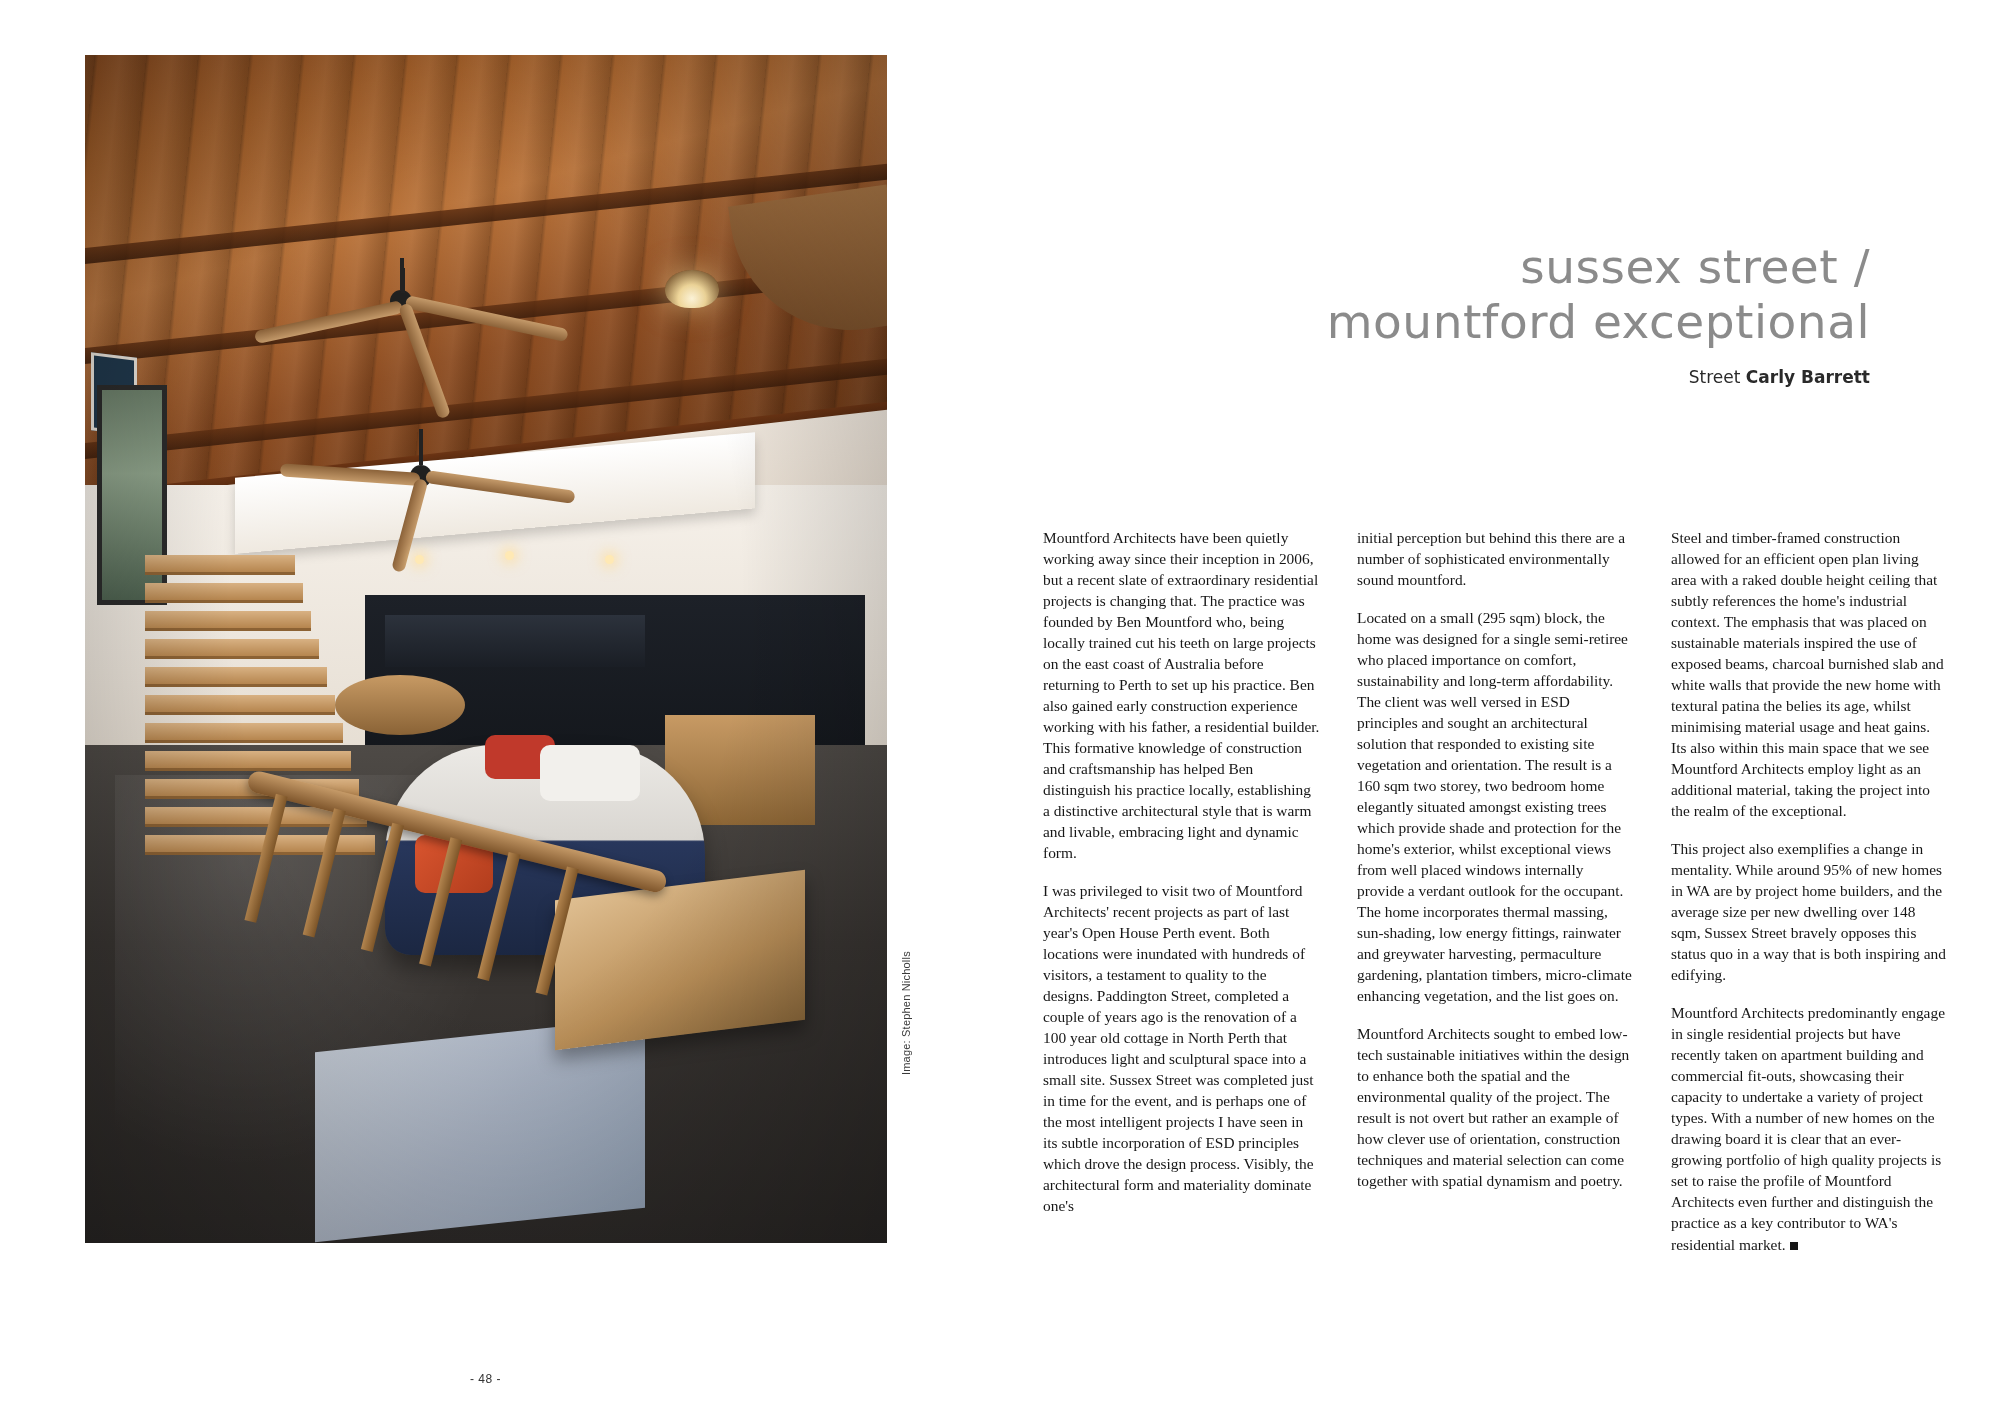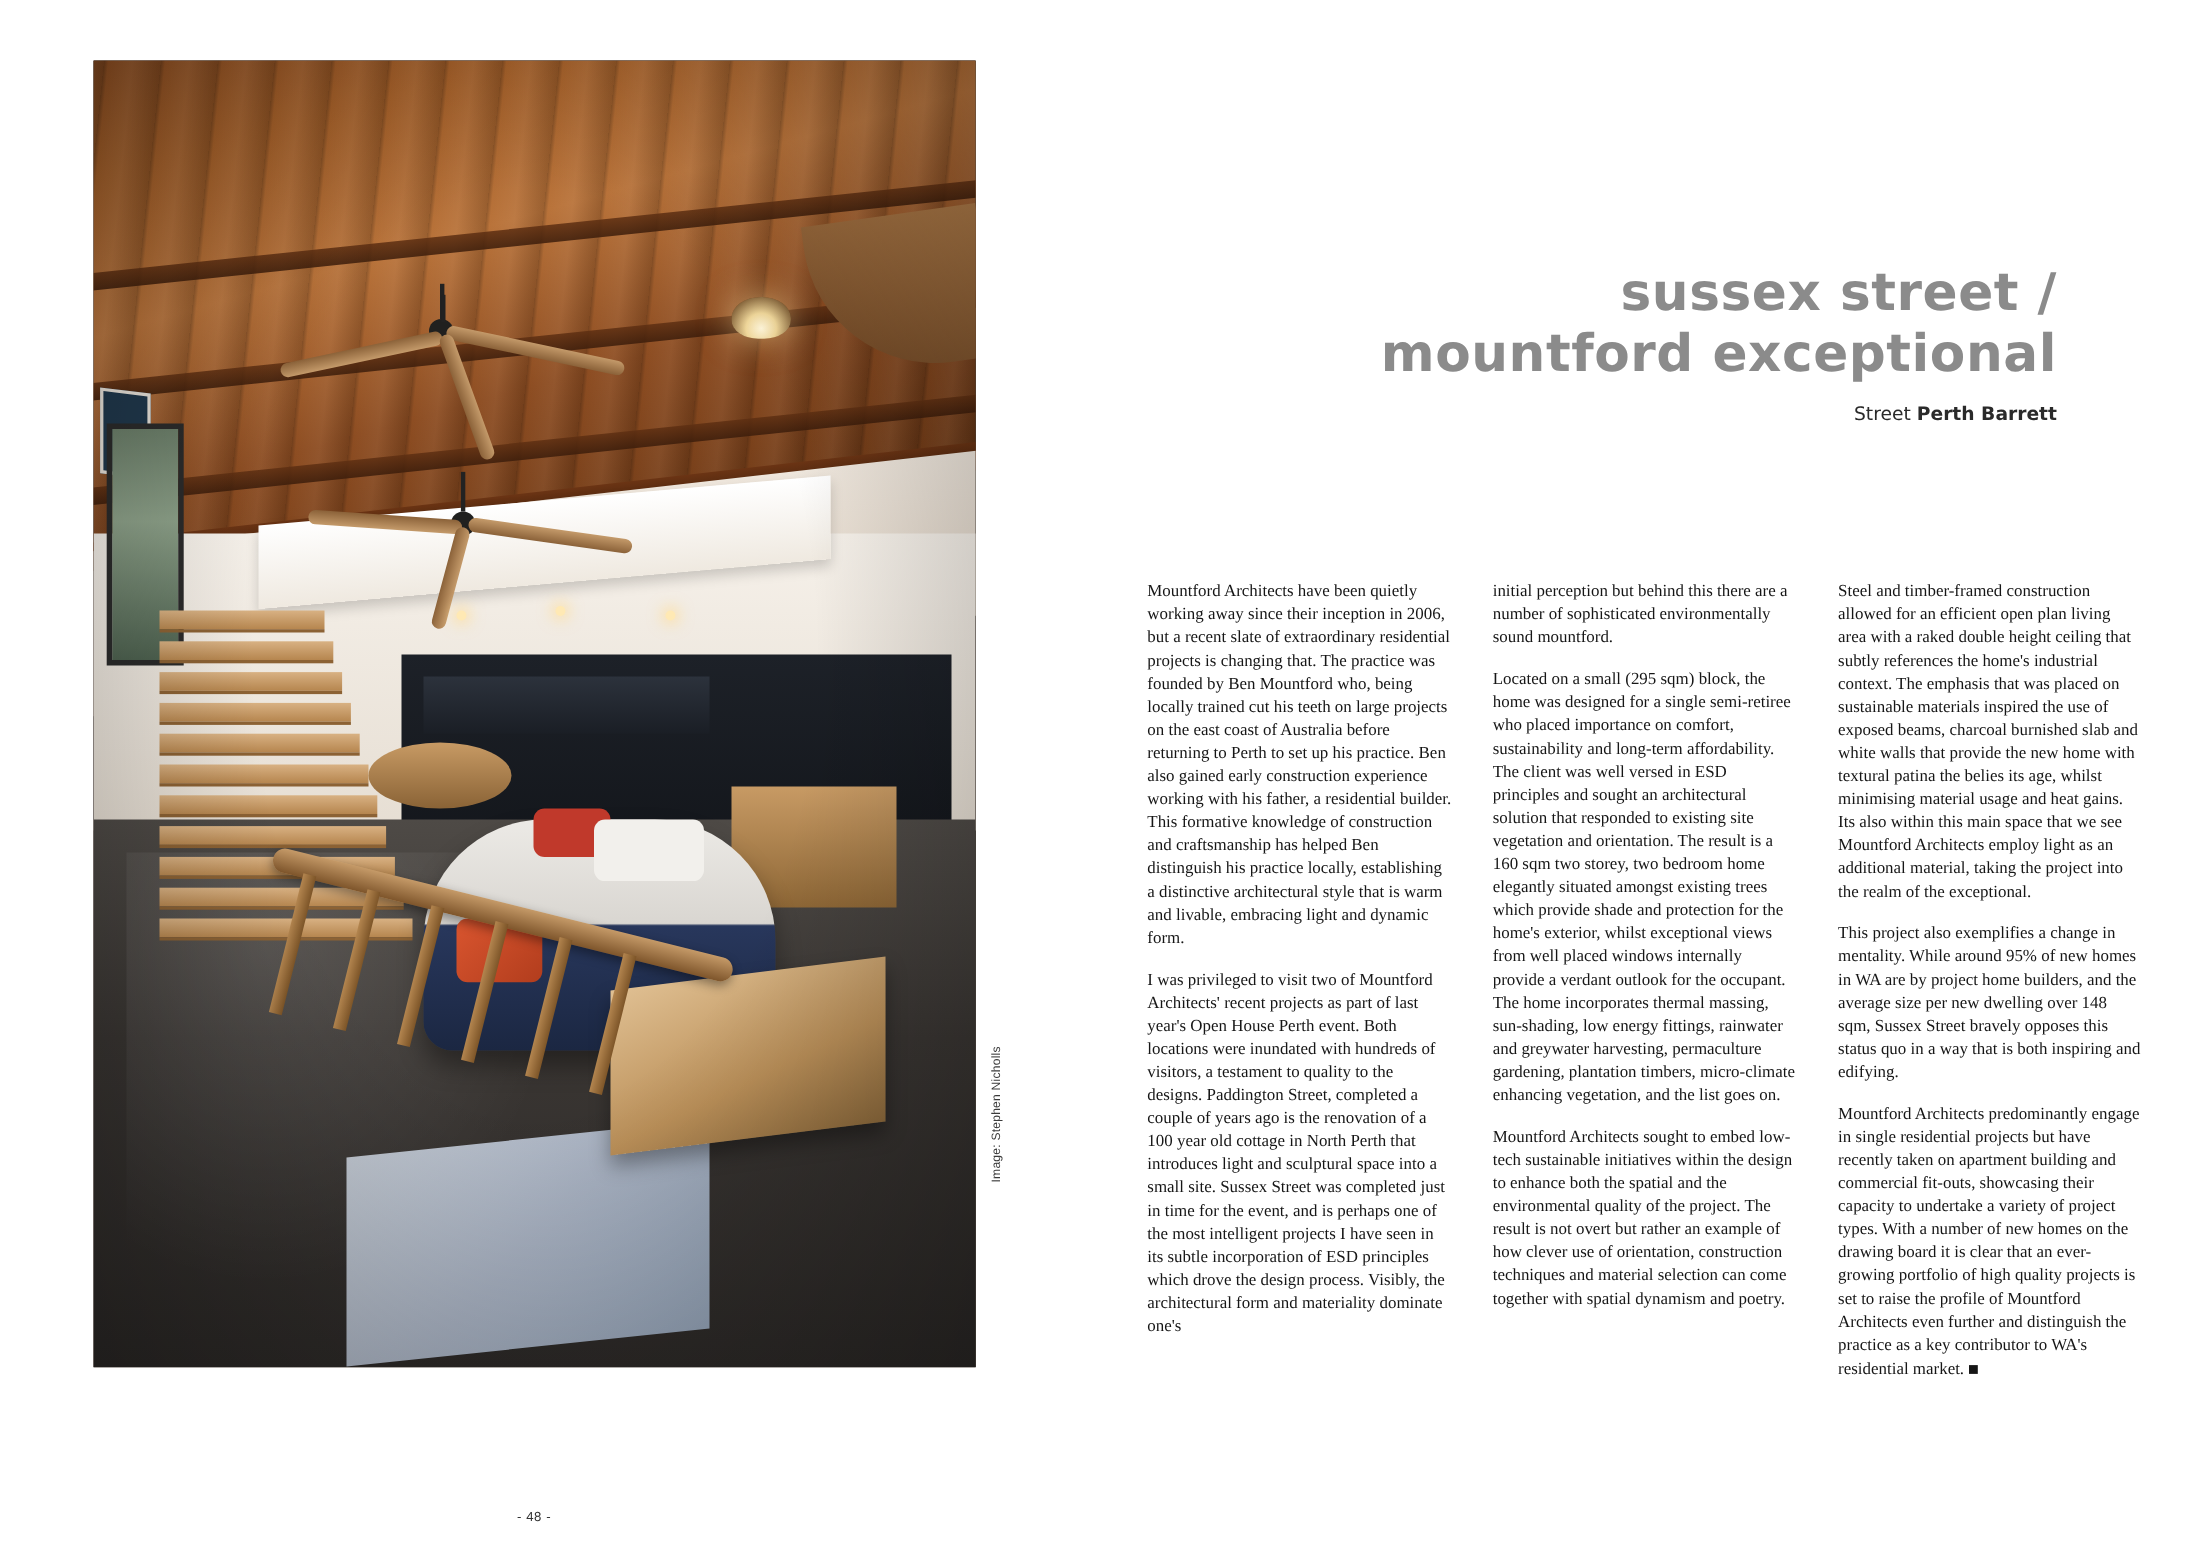--- a/index.html
+++ b/index.html
@@ -289,21 +289,21 @@
 
   .title-block {
     position: absolute;
     right: 130px;
     top: 240px;
     text-align: right;
     width: 720px;
   }
   .title-line {
     font-family: "DejaVu Sans", sans-serif;
-    font-weight: 700;
+    font-weight: 400;
     font-size: 47px;
     line-height: 1.16;
     color: #8b8b8b;
     letter-spacing: .5px;
     white-space: nowrap;
   }
   .byline {
     margin-top: 18px;
     font-family: "DejaVu Sans", sans-serif;
     font-size: 17px;
@@ -437,21 +437,21 @@
 
     <div class="folio folio-left">- 48 -</div>
   </div>
 
   <div class="page-right">
 
     <div class="title-block">
       <div class="title-line">sussex street /</div>
       <div class="title-line">mountford exceptional</div>
       <div class="byline">
-        <span>Street </span><span class="author-name">Perth Barrett</span>
+        <span>Street </span><span class="author-name">Carly Barrett</span>
       </div>
     </div>
 
     <div class="columns">
 
       <div class="col">
         <p>Mountford Architects have been quietly working away since their inception in 2006, but a recent slate of extraordinary residential projects is changing that. The practice was founded by Ben Mountford who, being locally trained cut his teeth on large projects on the east coast of Australia before returning to Perth to set up his practice.  Ben also gained early construction experience working with his father, a residential builder.  This formative knowledge of construction and craftsmanship has helped Ben distinguish his practice locally, establishing a distinctive architectural style that is warm and livable, embracing light and dynamic form.</p>
         <p>I was privileged to visit two of Mountford Architects' recent projects as part of last year's Open House Perth event. Both locations were inundated with hundreds of visitors, a testament to quality to the designs.  Paddington Street, completed a couple of years ago is the renovation of a 100 year old cottage in North Perth that introduces light and sculptural space into a small site.  Sussex Street was completed just in time for the event, and is perhaps one of the most intelligent projects I have seen in its subtle incorporation of ESD principles which drove the design process.  Visibly, the architectural form and materiality dominate one's</p>
       </div>
 

